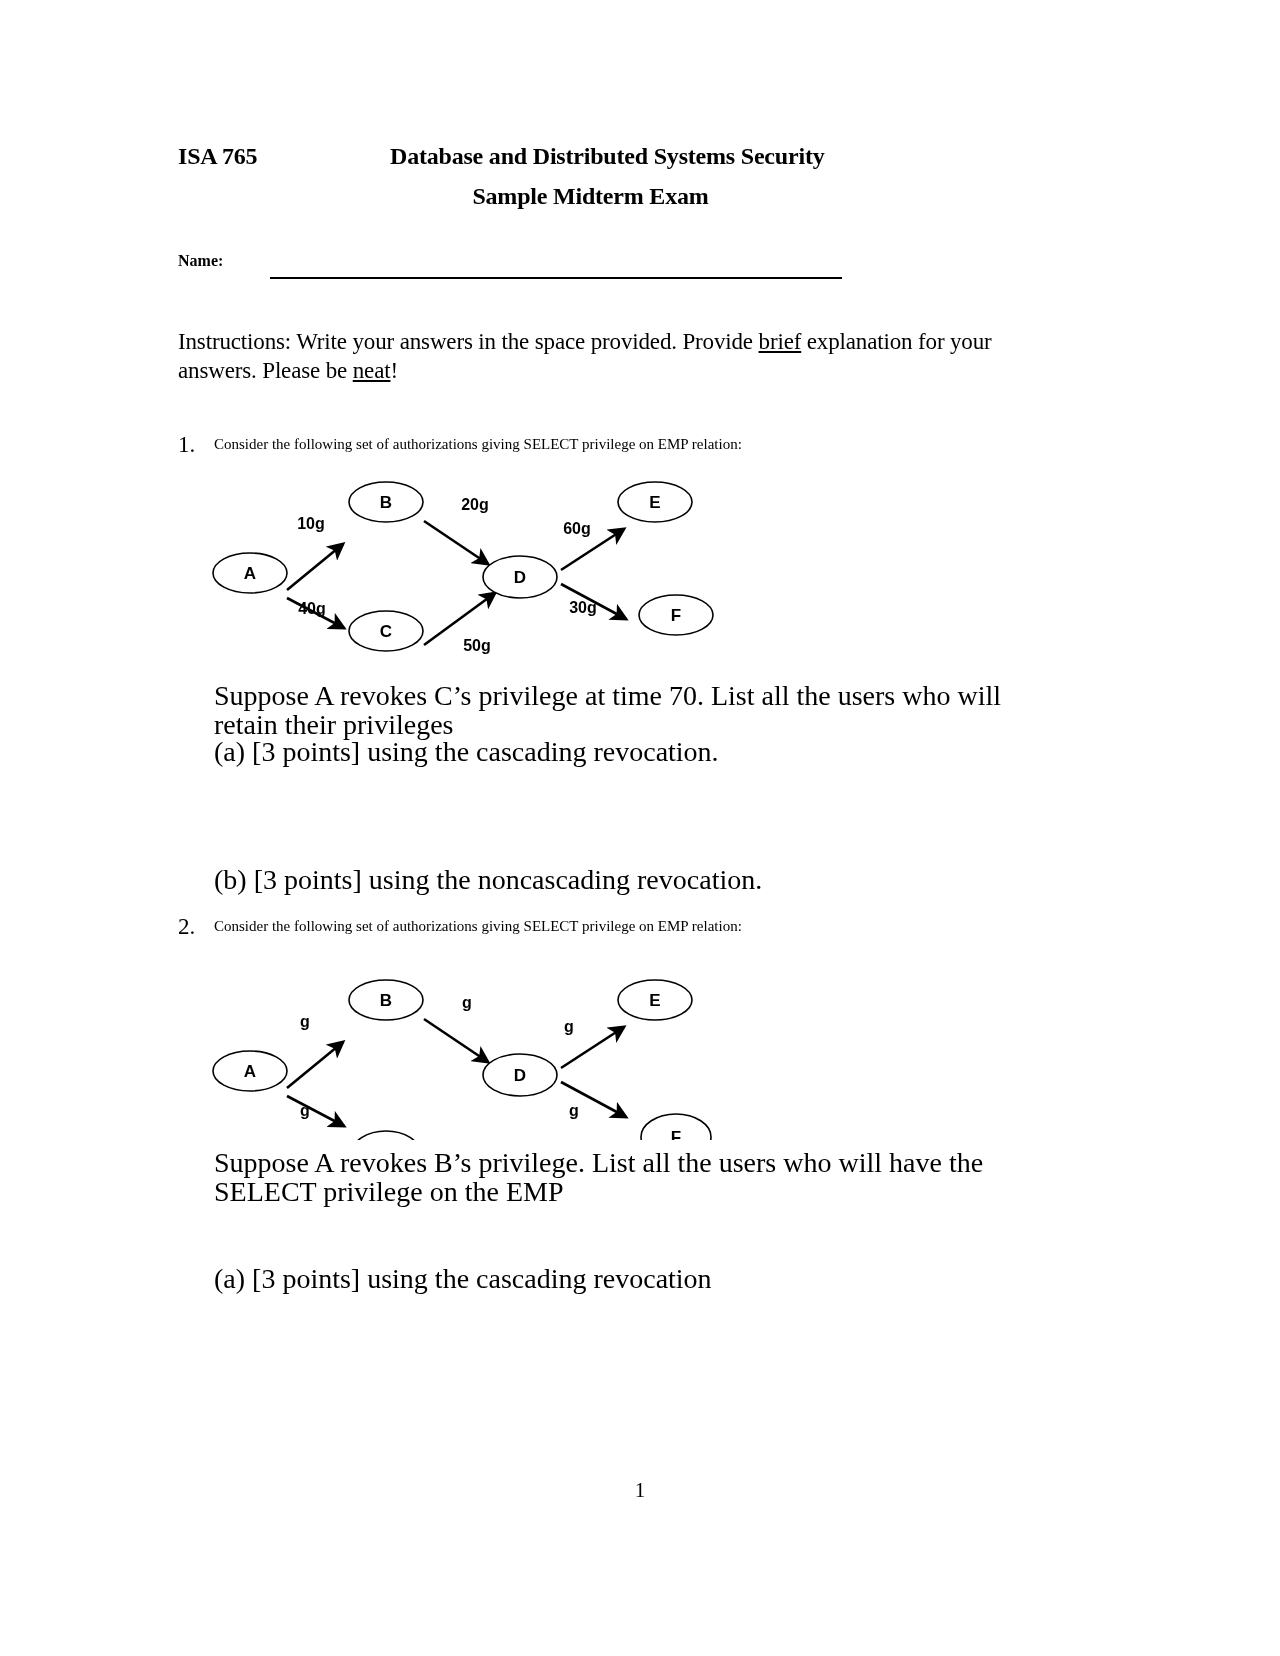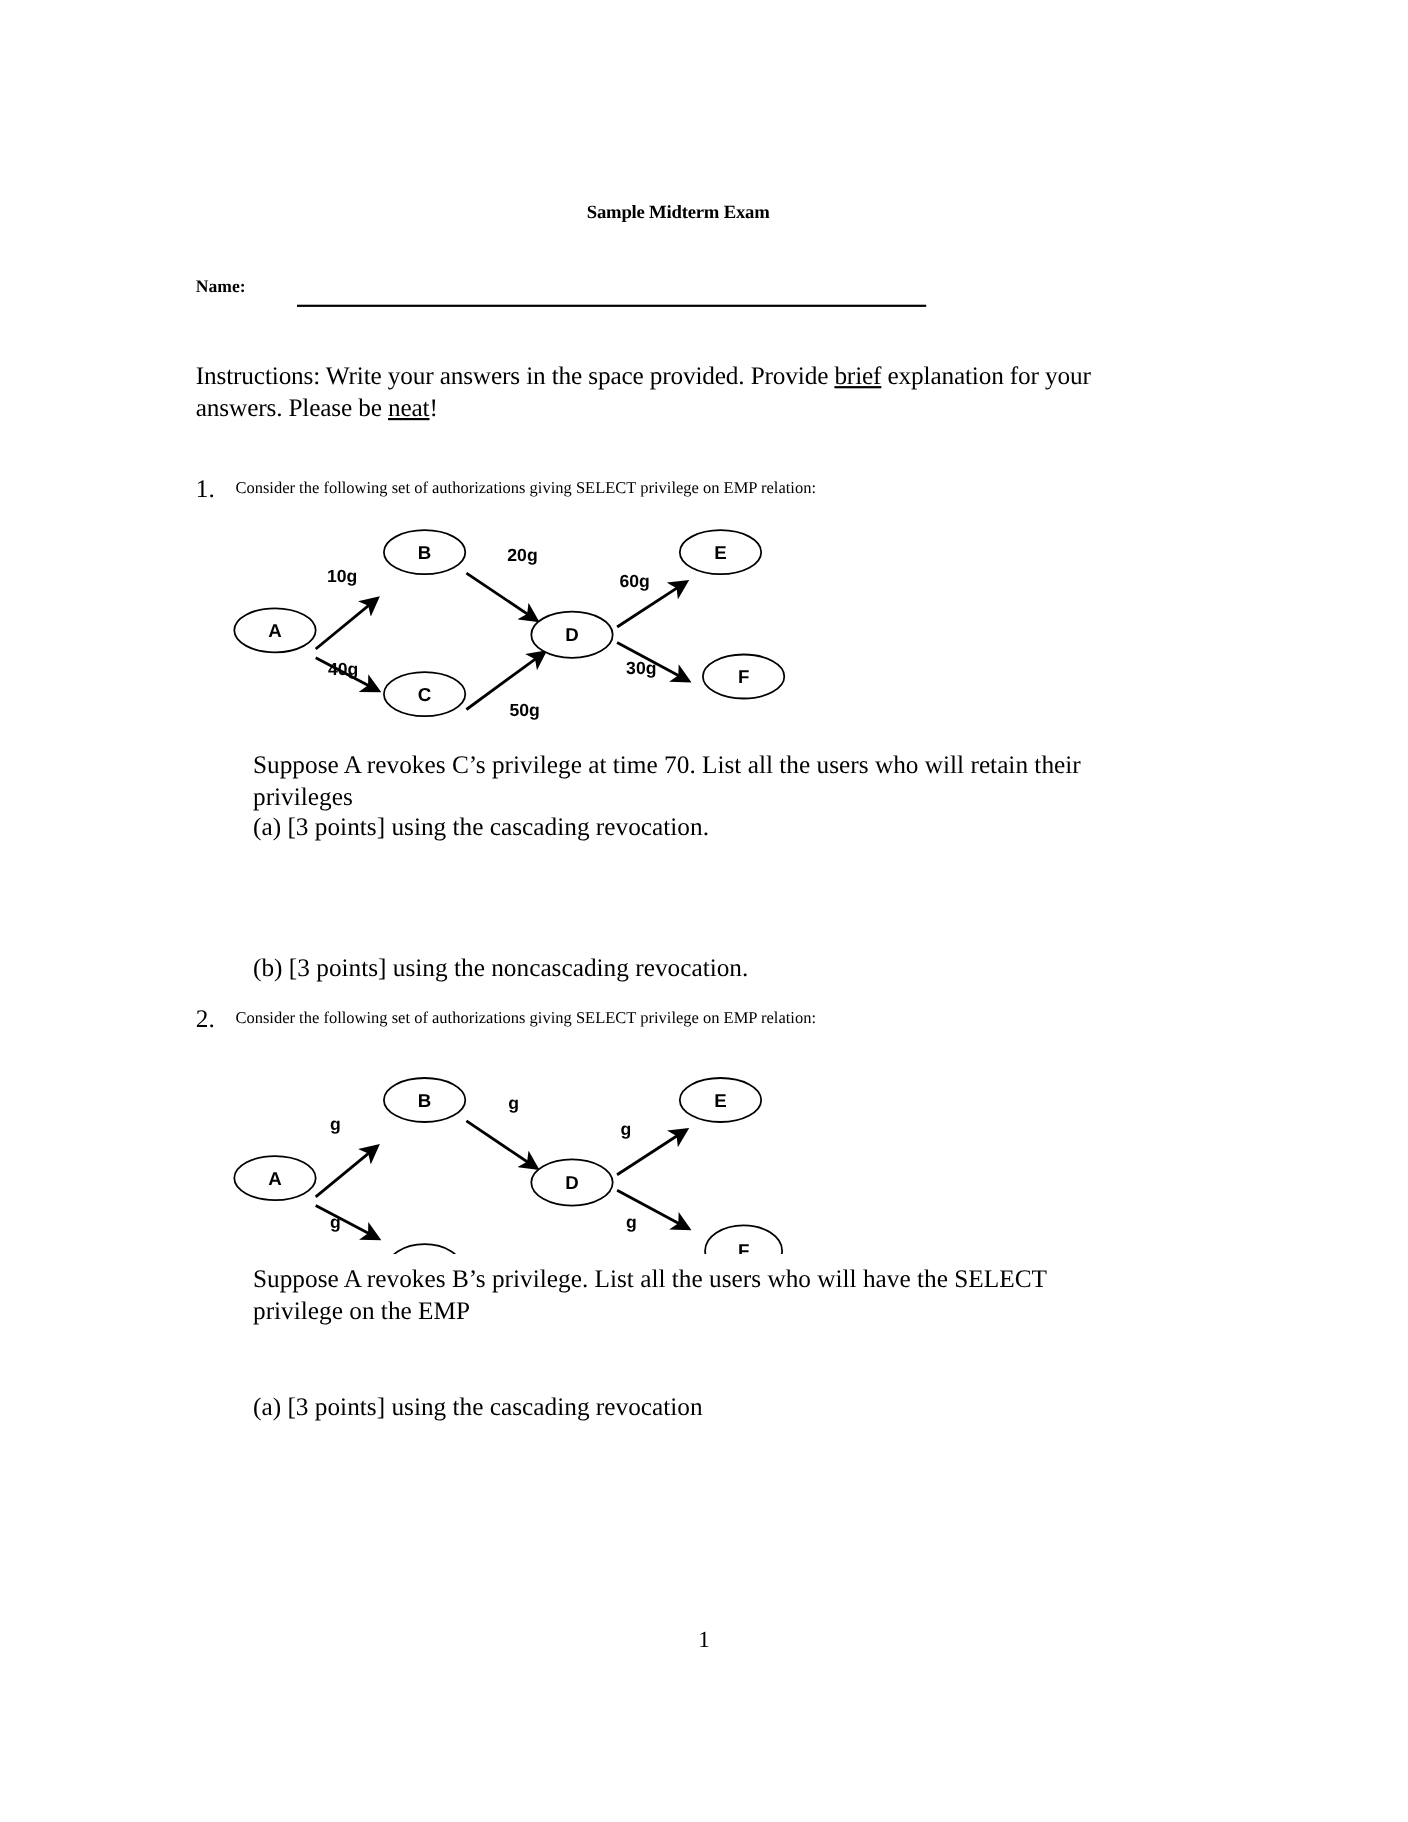--- a/index.html
+++ b/index.html
@@ -40,25 +40,25 @@
     position: absolute;
     left: 212px;
     top: 0;
     font-size: 24px;
     font-weight: bold;
     letter-spacing: -0.2px;
     white-space: nowrap;
   }
   .hdr-sub {
     position: absolute;
-    left: 194px;
+    left: 168px;
     top: 183px;
     width: 845px;
     text-align: center;
-    font-size: 17px;
+    font-size: 24px;
     font-weight: bold;
     letter-spacing: -0.2px;
   }
 
   
   .name-label {
     position: absolute;
     left: 178px;
     top: 252px;
     font-size: 16px;
@@ -93,24 +93,23 @@
     line-height: 29px;
   }
   .q-body {
     position: absolute;
     font-size: 15px;
     line-height: 29px;
     width: 790px;
   }
   .para {
     position: absolute;
-    font-size: 23px;
+    font-size: 28px;
     line-height: 29px;
     width: 800px;
-    margin-left: 16px;
   }
 
   
   .graph {
     position: absolute;
   }
   .graph svg { display: block; }
   .node-label {
     font-family: "Liberation Sans", "DejaVu Sans", sans-serif;
     font-size: 17px;
@@ -143,20 +142,24 @@
     width: 1280px;
     text-align: center;
     font-size: 21px;
   }
 </style>
 </head>
 <body>
 
 <div class="page">
 
+  <div class="hdr-row">
+    <span class="hdr-course">ISA 765</span>
+    <span class="hdr-title">Database and Distributed Systems Security</span>
+  </div>
   <div class="hdr-sub">Sample Midterm Exam</div>
 
   <div class="name-label">Name:</div>
   <div class="name-rule"></div>
 
   <div class="instructions">
     <span>Instructions:  Write your answers in the space provided.  Provide </span><u>brief</u><span> explanation for your answers.  Please be </span><u>neat</u><span>!</span>
   </div>
 
   <div class="q-num" style="left:178px; top:430px;">1.</div>

